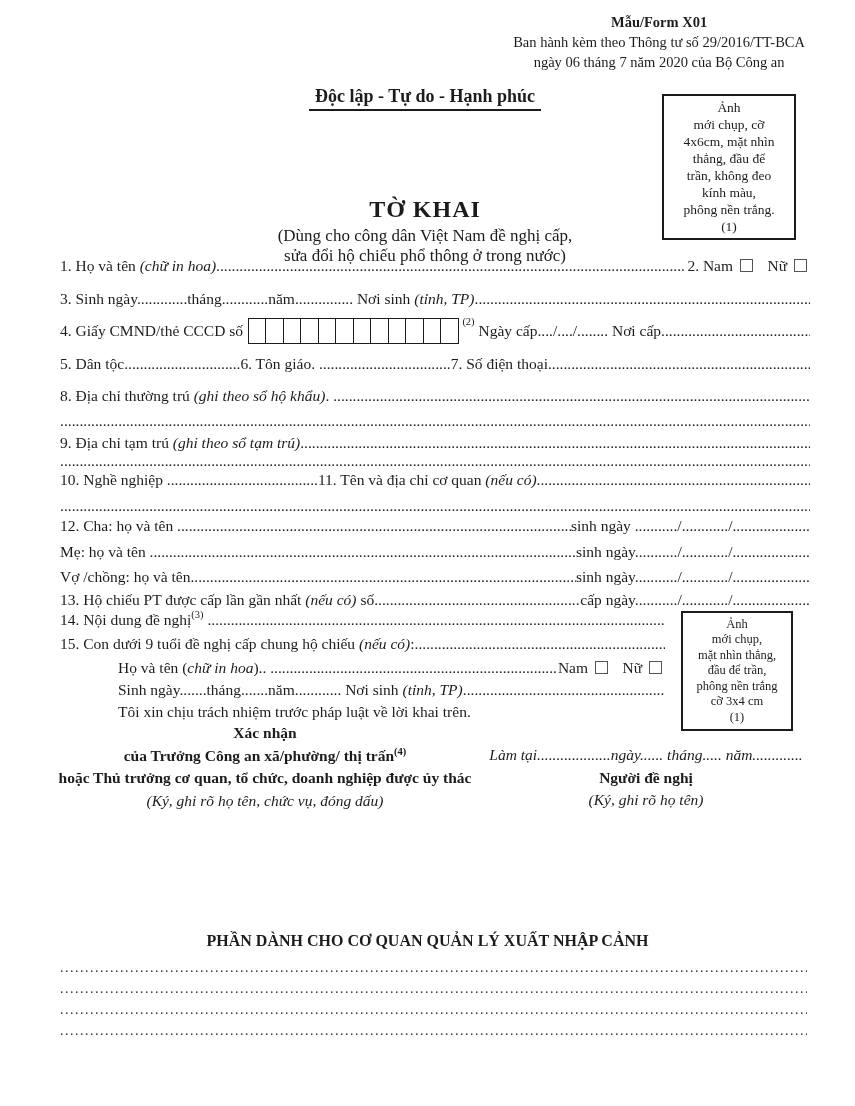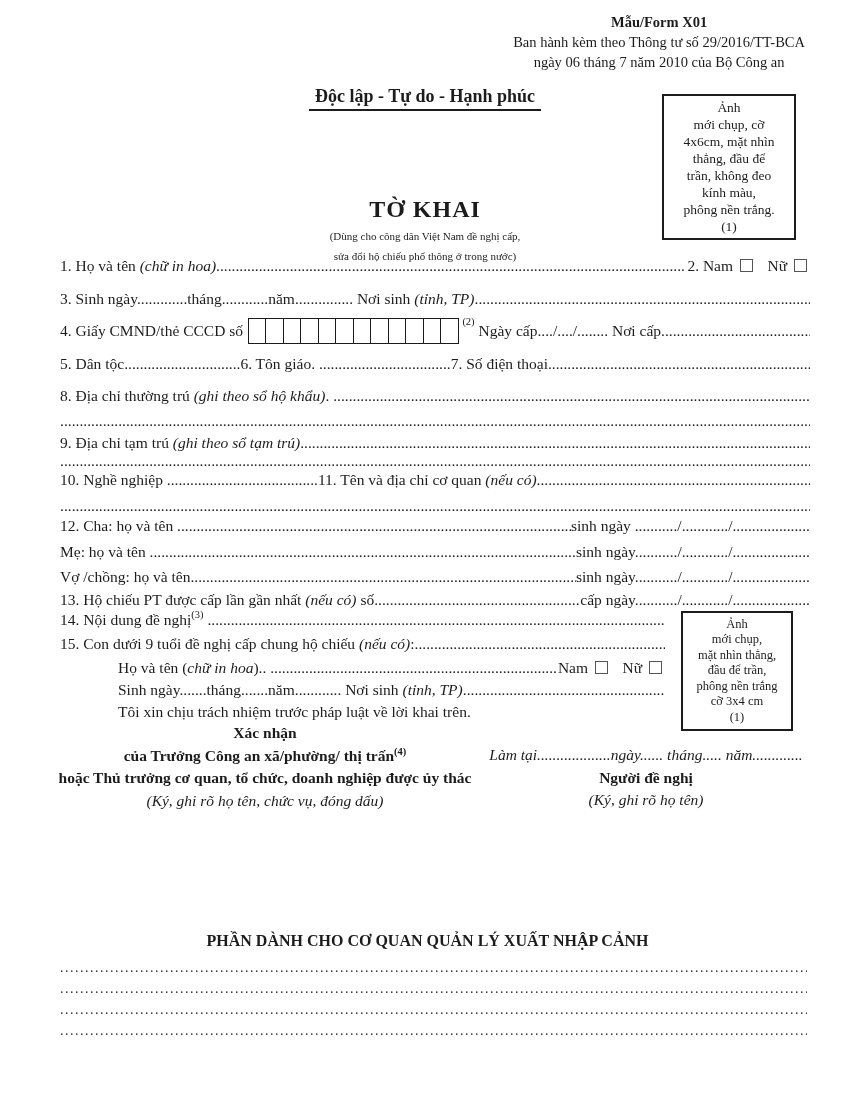--- a/index.html
+++ b/index.html
@@ -11,21 +11,21 @@
   .b{font-weight:bold;}
   .it{font-style:italic;}
 
   
   .hdr1{position:absolute;top:84px;left:0;width:850px;text-align:center;}
   .nat{font-size:17.5px;font-weight:bold;letter-spacing:.3px;}
   .motto{display:inline-block;font-size:18px;font-weight:bold;border-bottom:2px solid #1c1c1c;
          padding:0 6px 2px 6px;margin-top:2px;}
   .hdr2{position:absolute;top:196px;left:0;width:850px;text-align:center;}
   .fttl{font-size:24px;font-weight:bold;letter-spacing:1px;margin-bottom:3px;}
-  .fsub{font-size:11px;line-height:20px;}
+  .fsub{font-size:17px;line-height:20px;}
 
   
   .photo{position:absolute;border:2px solid #1c1c1c;display:flex;flex-direction:column;
          justify-content:center;text-align:center;box-sizing:border-box;align-items:center;}
   .photo1{left:662px;top:94px;width:134px;height:146px;font-size:13.5px;line-height:17px;}
   .photo2{left:681px;top:611px;width:112px;height:120px;font-size:12.5px;line-height:15.5px;}
 
   
   .frow{position:absolute;left:60px;right:45px;height:24px;display:flex;align-items:baseline;
         white-space:pre;overflow:hidden;font-size:15.5px;line-height:24px;text-align:right;}
@@ -51,21 +51,21 @@
          font-size:14px;letter-spacing:1.5px;color:#333;}
 </style>
 </head>
 <body>
 
 <div class="page">
 
   <div class="meta">
     <div class="b">Mẫu/Form X01</div>
     <div>Ban hành kèm theo Thông tư số 29/2016/TT-BCA</div>
-    <div>ngày 06 tháng 7 năm 2010 của Bộ Công an</div>
+    <div>ngày 06 tháng 7 năm 2020 của Bộ Công an</div>
   </div>
 
   <div class="hdr1">
     <div><span class="motto">Độc lập - Tự do - Hạnh phúc</span></div>
   </div>
 
   <div class="hdr2">
     <div class="fttl">TỜ KHAI</div>
     <div class="fsub">(Dùng cho công dân Việt Nam đề nghị cấp,</div>
     <div class="fsub">sửa đổi hộ chiếu phổ thông ở trong nước)</div>

